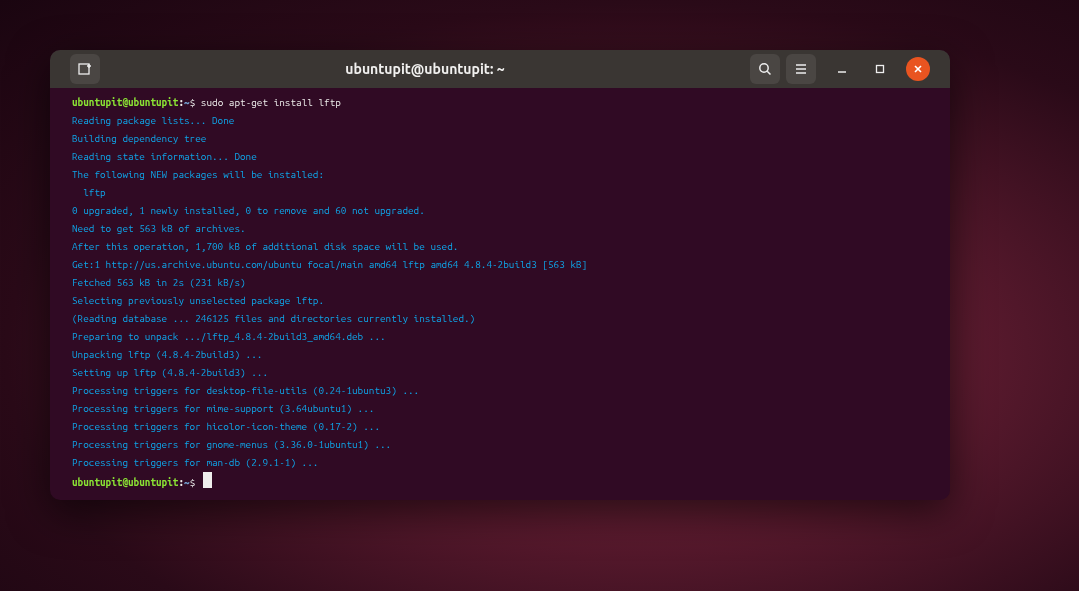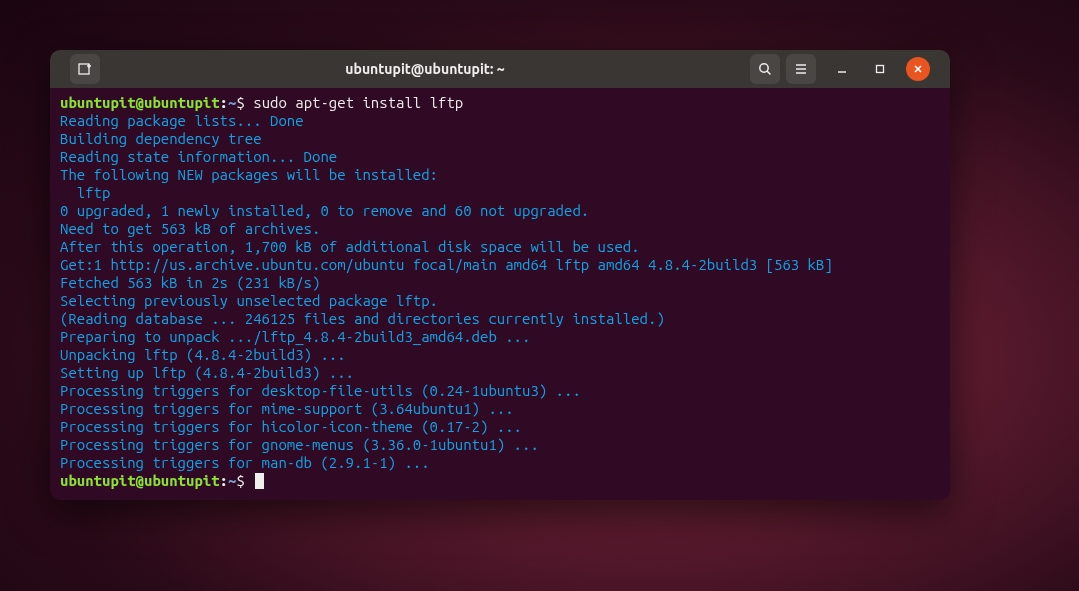--- a/index.html
+++ b/index.html
@@ -72,23 +72,23 @@
     justify-content: center;
     cursor: pointer;
     margin-left: 8px;
   }
   .tb-window-btn.close {
     background: #e95420;
   }
   .tb-window-btn svg { display: block; }
   .terminal-body {
     flex: 1;
-    padding: 6px 10px 0 10px;
+    padding: 6px 10px 0 22px;
     color: #eeeeec;
-    font-size: 15px;
+    font-size: 10px;
     line-height: 18px;
     overflow-y: auto;
     position: relative;
     white-space: pre;
   }
   .terminal-body::-webkit-scrollbar {
     width: 10px;
   }
   .terminal-body::-webkit-scrollbar-track {
     background: #2a0820;

